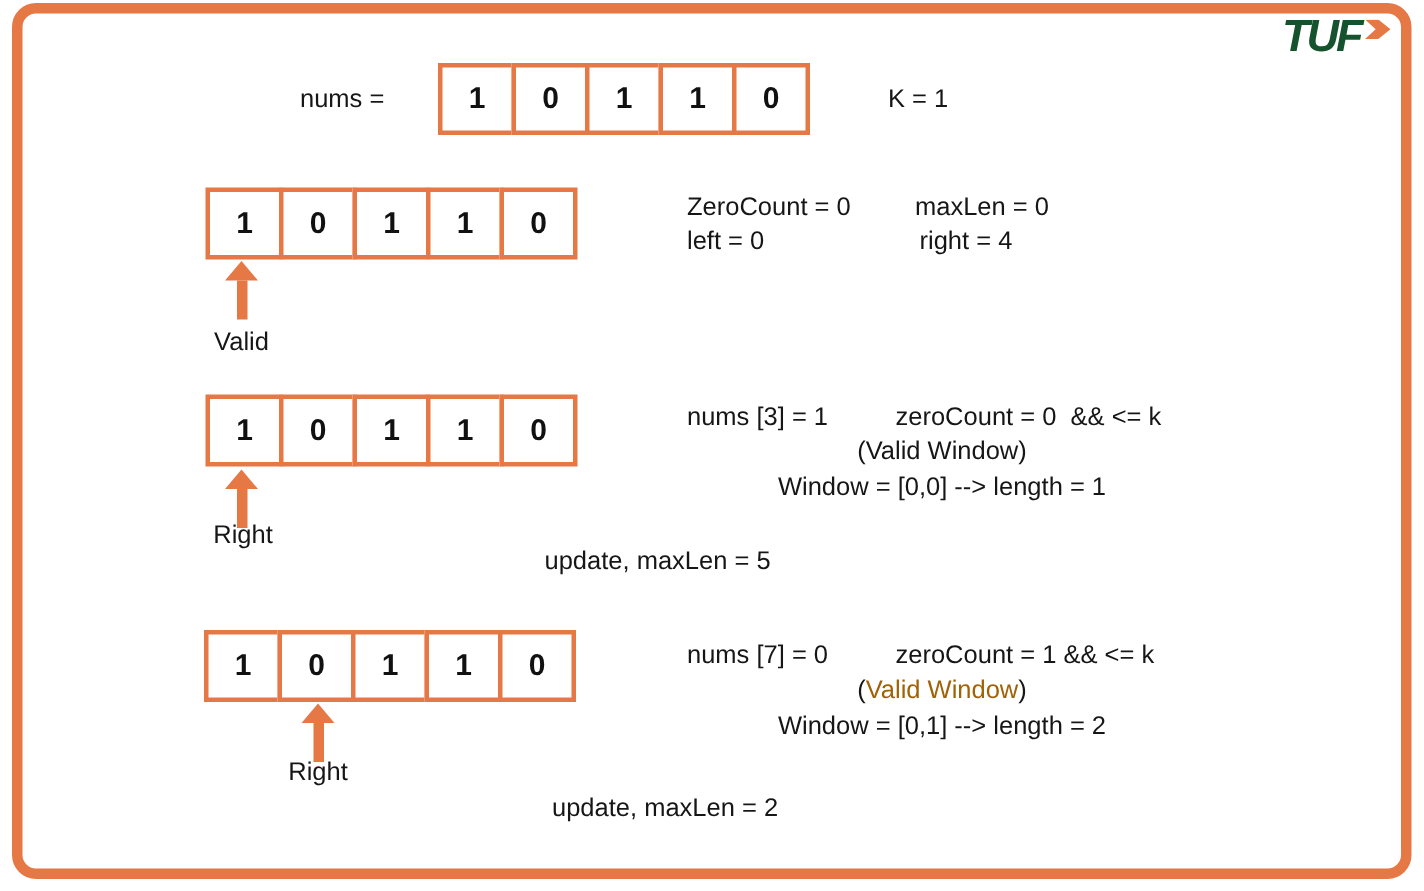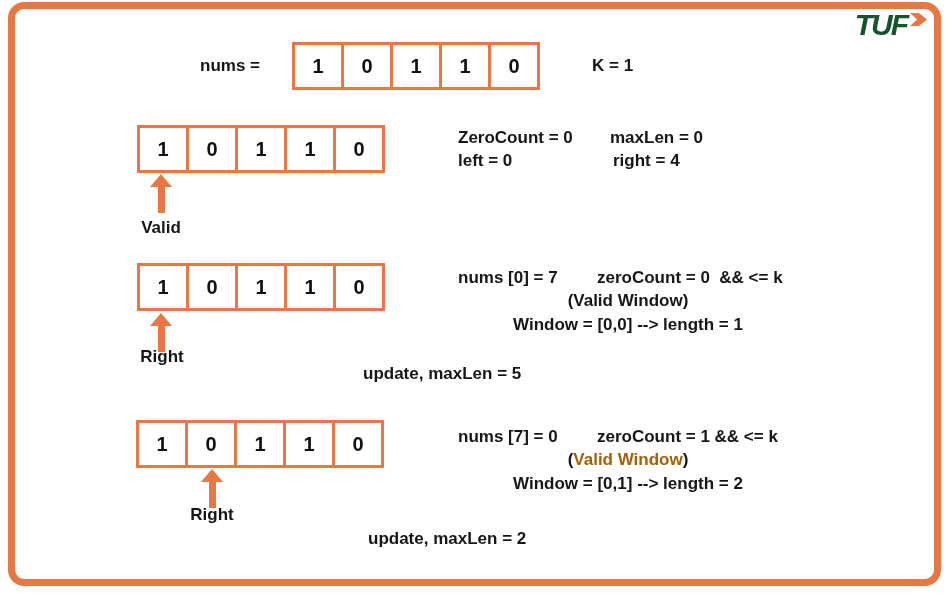--- a/index.html
+++ b/index.html
@@ -54,21 +54,21 @@
     border-right: 11px solid transparent;
     border-bottom: 13px solid #e67845;
   }
   .up-arrow .shaft {
     width: 7px; height: 26px; margin: 0 auto;
     background: #e67845;
   }
   
   .t {
     position: absolute;
-    font-size: 17px; font-weight: bold;
+    font-size: 17px; font-weight: normal;
     white-space: pre; line-height: 1.2;
   }
   .ptr-label { transform: translateX(-50%); }
   .center { text-align: center; white-space: normal; }
   .green { color: #a16207; }
 </style>
 </head>
 <body>
 
 <div class="frame"></div>
@@ -110,21 +110,21 @@
   <div class="cell">0</div>
   <div class="cell">1</div>
   <div class="cell">1</div>
   <div class="cell">0</div>
 </div>
 <div class="up-arrow" style="left:150px; top:313px;">
   <div class="head"></div>
     <div class="shaft"></div>
 </div>
 <div class="t ptr-label" style="left:162px; top:347px;">Right</div>
-<div class="t" style="left:458px; top:268px;">nums [0] = 7</div>
+<div class="t" style="left:458px; top:268px;">nums [3] = 1</div>
 <div class="t" style="left:597px; top:268px;">zeroCount = 0  &amp;&amp; &lt;= k</div>
 <div class="t center" style="left:458px; top:291px; width:340px;">(Valid Window)</div>
 <div class="t center" style="left:458px; top:315px; width:340px;">Window = [0,0] --&gt; length = 1</div>
 <div class="t" style="left:363px; top:364px;">update, maxLen = 5</div>
 
 <div class="arr" style="left:136px; top:420px;">
   <div class="cell">1</div>
   <div class="cell">0</div>
   <div class="cell">1</div>
   <div class="cell">1</div>

